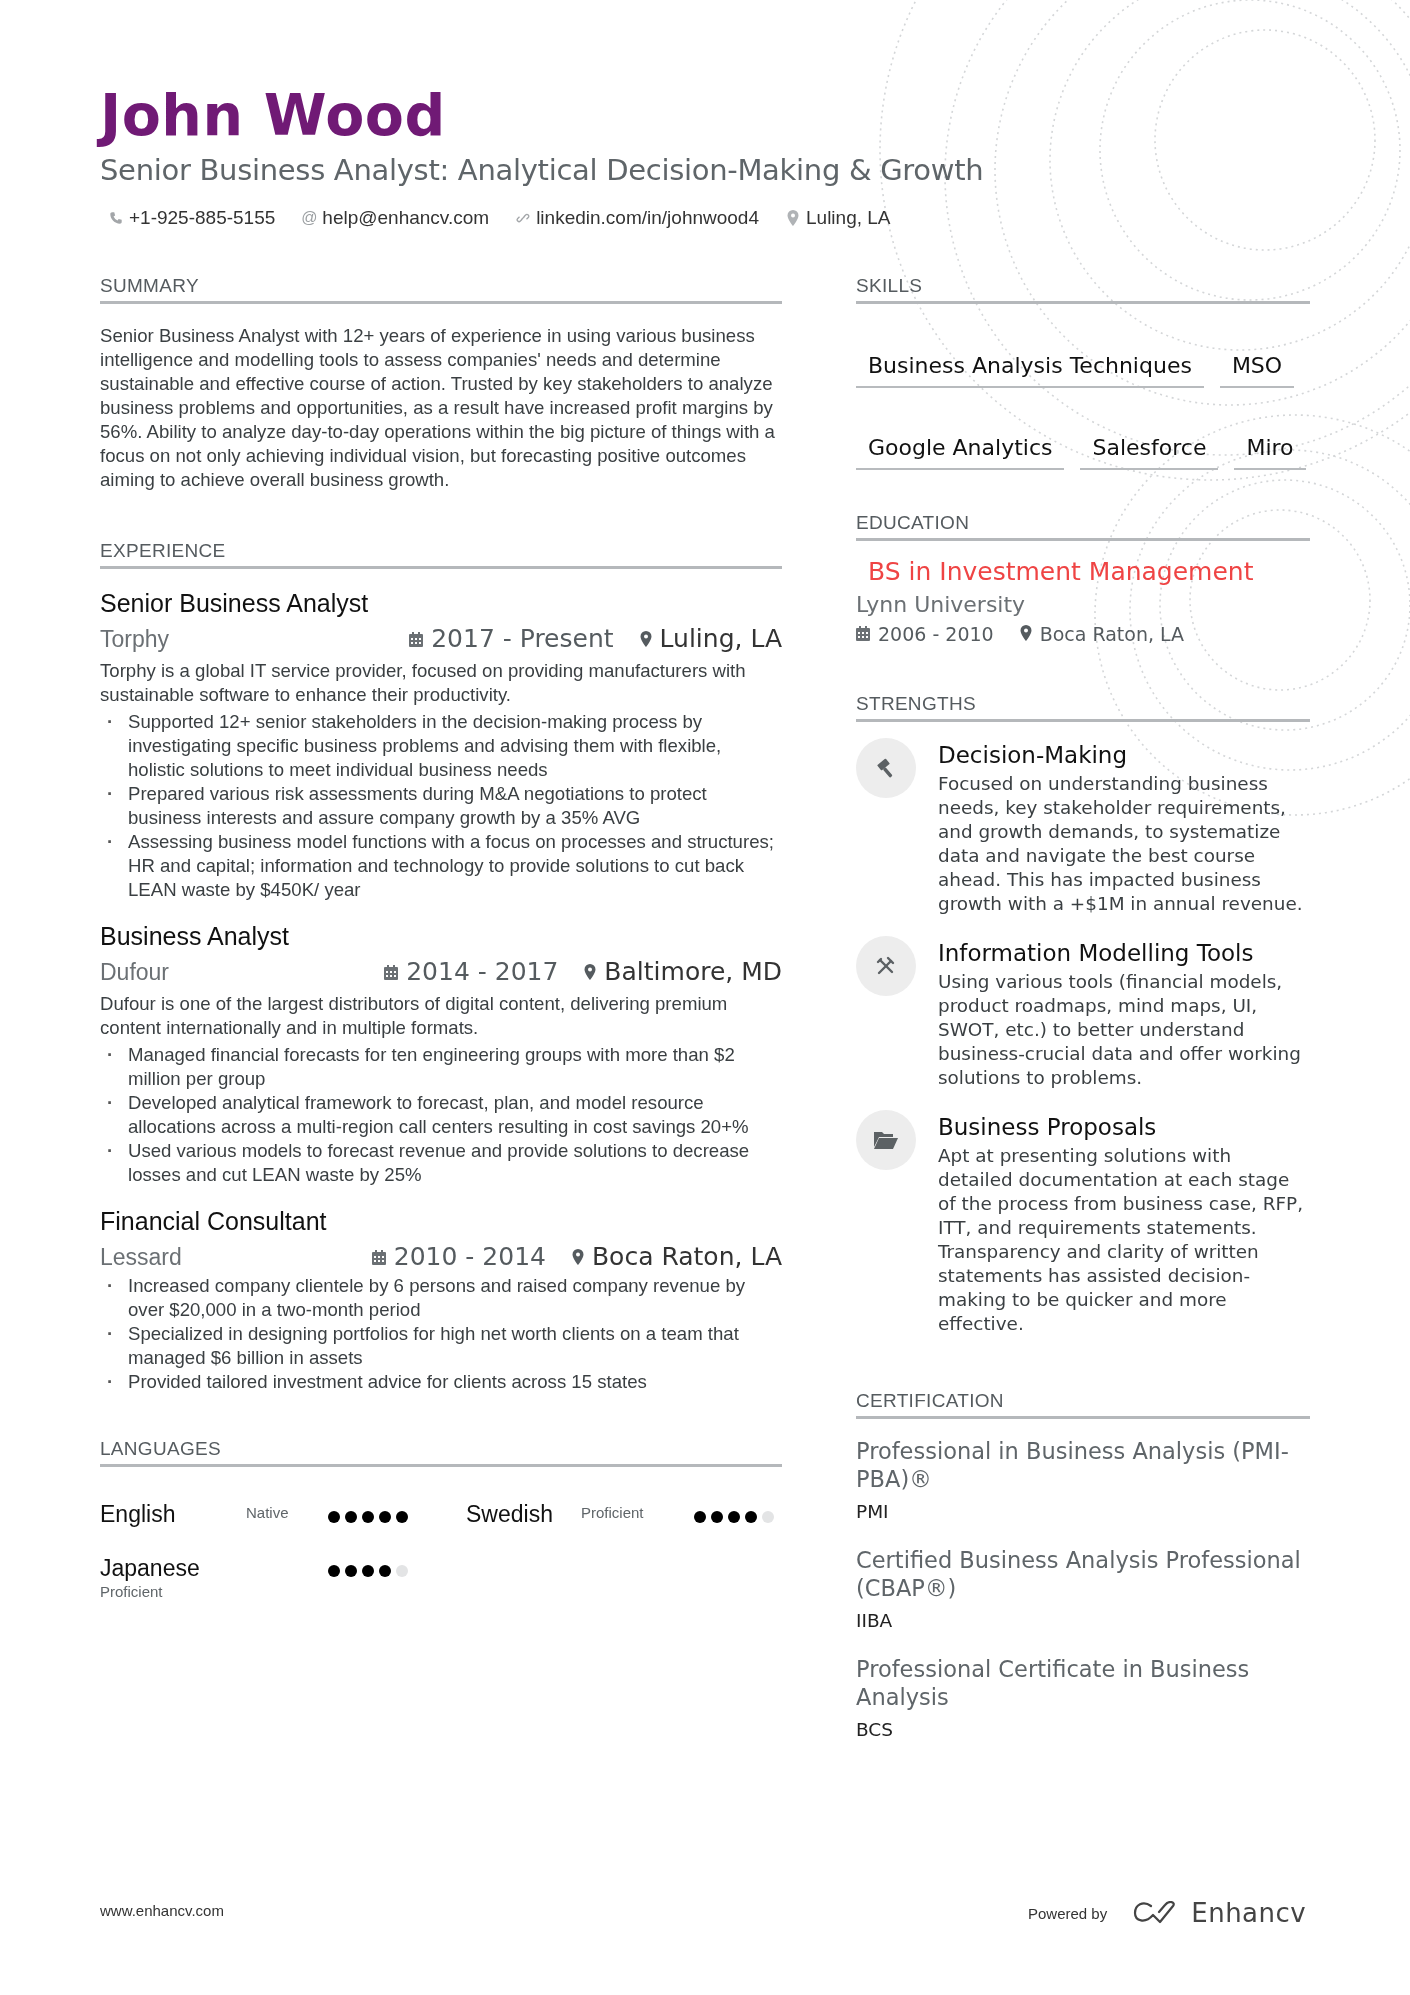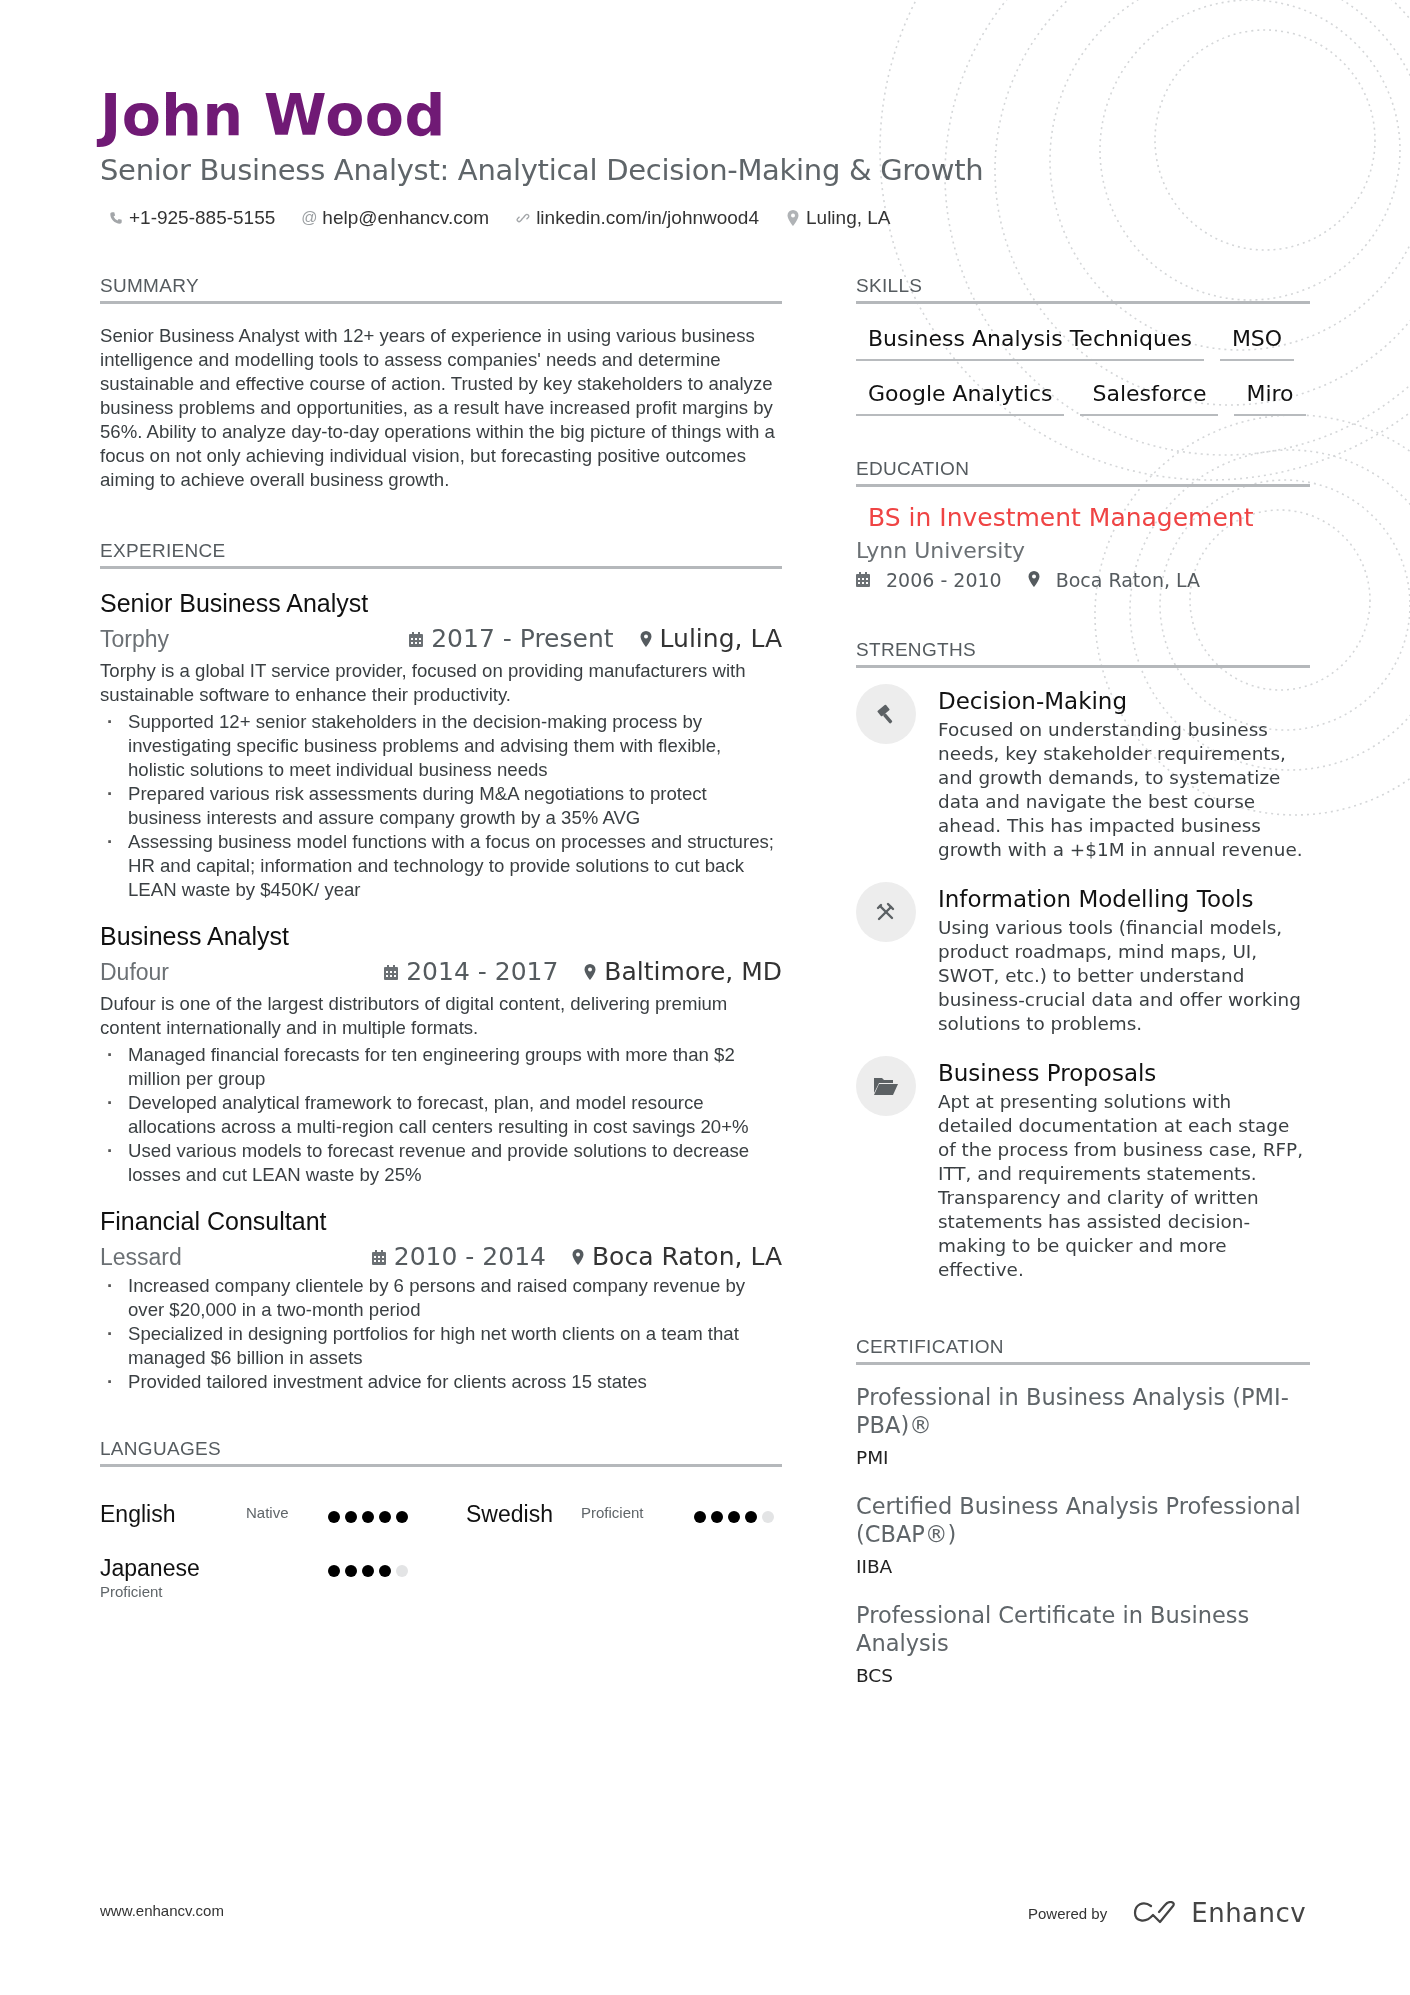--- a/index.html
+++ b/index.html
@@ -40,27 +40,27 @@
   .lang-sec { margin-top: 44px; }
   .langs { position: relative; height: 140px; }
   .lang-name { position: absolute; font-size: 23px; color: #111; }
   .lang-lvl { position: absolute; font-size: 15px; color: #5f6569; }
   .dots { position: absolute; display: flex; gap: 5px; }
   .dot { width: 12px; height: 12px; border-radius: 50%; background: #000; }
   .dot.off { background: #e3e4e5; }
 
   
   .skills { display: flex; flex-wrap: wrap; gap: 14px 16px; margin-top: 16px; }
-  .skill { font-size: 22px; color: #111; padding: 6px 12px 8px 12px; border-bottom: 2px solid #b8bbbe; font-family: "DejaVu Sans", sans-serif; }
+  .skill { font-size: 22px; color: #111; padding: 6px 12px 8px 12px; border-bottom: 2px solid #b8bbbe; font-family: "DejaVu Sans", sans-serif; margin-top: 27px; }
 
   .edu-sec { margin-top: 42px; }
   .degree { font-size: 25px; color: #ef4444; margin-top: 16px; font-family: "DejaVu Sans", sans-serif; margin-left: 12px; }
   .school { font-size: 22px; color: #6b7074; margin-top: 6px; font-family: "DejaVu Sans", sans-serif; }
   .edu-meta { display: flex; gap: 26px; font-size: 19px; color: #555b5f; margin-top: 6px; font-family: "DejaVu Sans", sans-serif; }
-  .edu-meta span.m { display: inline-flex; align-items: flex-end; gap: 16px; }
+  .edu-meta span.m { display: inline-flex; align-items: flex-end; gap: 8px; }
 
   .str-sec { margin-top: 48px; }
   .strength { display: flex; margin-top: 20px; }
   .str-icon { width: 60px; height: 60px; border-radius: 50%; background: #ededed; flex-shrink: 0; display: flex; align-items: center; justify-content: center; margin-right: 22px; margin-top: -4px; }
   .str-body { flex: 1; }
   .str-title { font-size: 23px; color: #111; font-family: "DejaVu Sans", sans-serif; }
   .str-desc { font-size: 18.4px; line-height: 24px; color: #3a3f42; margin-top: 4px; font-family: "DejaVu Sans", sans-serif; }
   .strength + .strength { margin-top: 24px; }
 
   .cert-sec { margin-top: 54px; }

